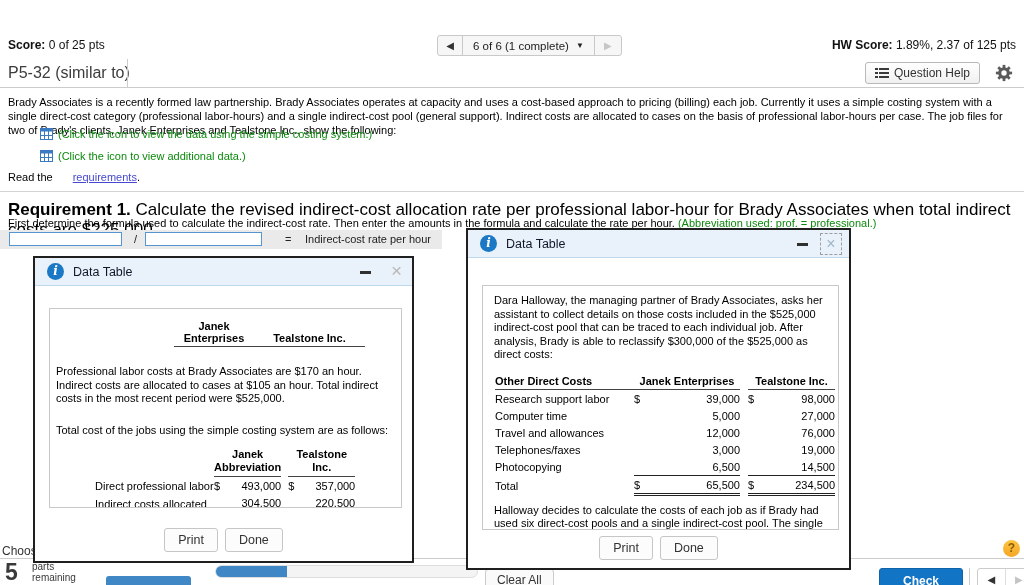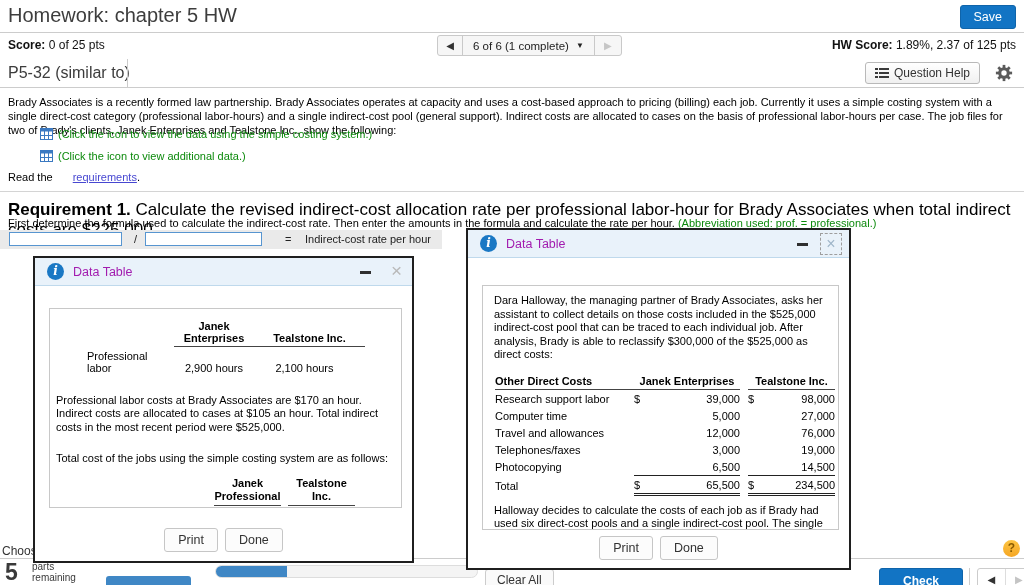--- a/index.html
+++ b/index.html
@@ -57,21 +57,21 @@
   .foot-arrows { position:absolute; left:977px; top:568px; width:56px; height:22px; display:flex; border:1px solid #ccc; border-radius:3px; background:#fff; z-index:2; }
   .fa-prev { flex:1; display:flex; align-items:center; justify-content:center; font-size:10px; color:#333; border-right:1px solid #ddd; cursor:pointer; }
   .fa-next { flex:1; display:flex; align-items:center; justify-content:center; font-size:10px; color:#c4c4c4; }
   .help-circle { position:absolute; left:1003px; top:540px; width:17px; height:17px; border-radius:50%; background:linear-gradient(#fdc543,#f5a623); color:#8a5c00; font-size:12px; font-weight:bold; text-align:center; line-height:17px; z-index:2; cursor:pointer; }
 
   .dialog { position:absolute; background:#fff; border:2px solid #1f1f1f; z-index:20; }
   .dlg1 { left:33px; top:256px; width:381px; height:307px; }
   .dlg2 { left:466px; top:228px; width:385px; height:342px; z-index:25; }
   .dlg-header { position:relative; height:28px; background:#e9f2fa; border-bottom:1px solid #bfd9ec; }
   .info-ic { position:absolute; left:12px; top:5px; width:17px; height:17px; border-radius:50%; background:#1a78c4; color:#fff; font:italic bold 12px "DejaVu Serif", serif; text-align:center; line-height:16px; }
-  .dlg-title { position:absolute; left:38px; top:7px; font-size:12.5px; color:#a21caf; }
+  .dlg-title { position:absolute; left:38px; top:7px; font-size:12.5px; color:#0f172a; }
   .min-bar { position:absolute; right:41px; top:13px; width:11px; height:3px; background:#2f2f2f; cursor:pointer; }
   .close-x1 { position:absolute; right:10px; top:2px; font-size:19px; color:#b9b9b9; cursor:pointer; line-height:22px; }
   .close-box { position:absolute; right:7px; top:3px; width:22px; height:22px; border:1px dashed #9e9e9e; text-align:center; line-height:20px; font-size:16px; color:#9fb6c9; cursor:pointer; }
 
   .dlg-content { position:absolute; left:14px; border:1px solid #c8c8c8; background:#fff; overflow:hidden; }
   .dc1 { top:50px; width:353px; height:200px; }
   .dc2 { top:55px; width:357px; height:245px; }
   .dlg-para { font-size:11px; line-height:13.5px; color:#000; }
   .dc1 .dlg-para { margin:18px 9px 0 6px; }
   .dc2 .dlg-para { margin:8px 11px 0 11px; }
@@ -94,24 +94,20 @@
 
   .dlg-btns { position:absolute; left:0; width:100%; display:flex; justify-content:center; gap:7px; }
   .db1 { bottom:9px; } .db2 { bottom:8px; }
   .dlg-btn { font-size:12.5px; padding:4px 13px; border:1px solid #c6c6c6; border-radius:3px; background:#fcfcfc; color:#333; font-family:"Liberation Sans", sans-serif; cursor:pointer; }
 </style>
 </head>
 <body>
 
 <div id="page">
 
-  <div class="bar1">
-    <div class="page-title">Homework: chapter 5 HW</div>
-    <button class="save-btn">Save</button>
-  </div>
 
   <div class="bar2">
     <div class="score-text"><b>Score:</b> <span>0 of 25 pts</span></div>
     <div class="nav-group">
       <div class="nav-prev">
           <span>◀</span>
         </div>
       <div class="nav-label">
           <span>6 of 6 (1 complete)</span>
           <span class="nav-caret">▼</span>
@@ -222,36 +218,31 @@
       <div class="close-x1">×</div>
     </div>
     <div class="dlg-content dc1">
       <table class="t1">
         <tbody>
             <tr>
           <td class="c-lab"></td>
           <td class="c-a ctr bold uline">Janek Enterprises</td>
           <td class="c-b ctr bold uline">Tealstone Inc.</td>
         </tr>
-        <tr>
-          <td class="c-lab uline-none" style="padding-left:3px">Professional labor</td>
-          <td class="c-a ctr">2,900 hours</td>
-          <td class="c-b ctr" style="padding-right:10px">2,100 hours</td>
-        </tr>
       </tbody>
         </table>
       <div class="dlg-para">Professional labor costs at Brady Associates are $170 an hour. Indirect costs are allocated to cases at $105 an hour. Total indirect costs in the most recent period were $525,000.</div>
       <div class="dlg-para">Total cost of the jobs using the simple costing system are as follows:</div>
       <table class="t2">
         <tbody>
             <tr>
           <td class="c-lab"></td>
           <td class="hdr2 uline" colspan="2">
                 <div>Janek</div>
-                <div>Professional</div>
+                <div>Abbreviation</div>
               </td>
           <td class="c-gap"></td>
           <td class="hdr2 uline" colspan="2">
                 <div>Tealstone</div>
                 <div>Inc.</div>
               </td>
         </tr>
         <tr>
           <td class="c-lab">Direct professional labor</td>
           <td class="c-d lft">$</td>

